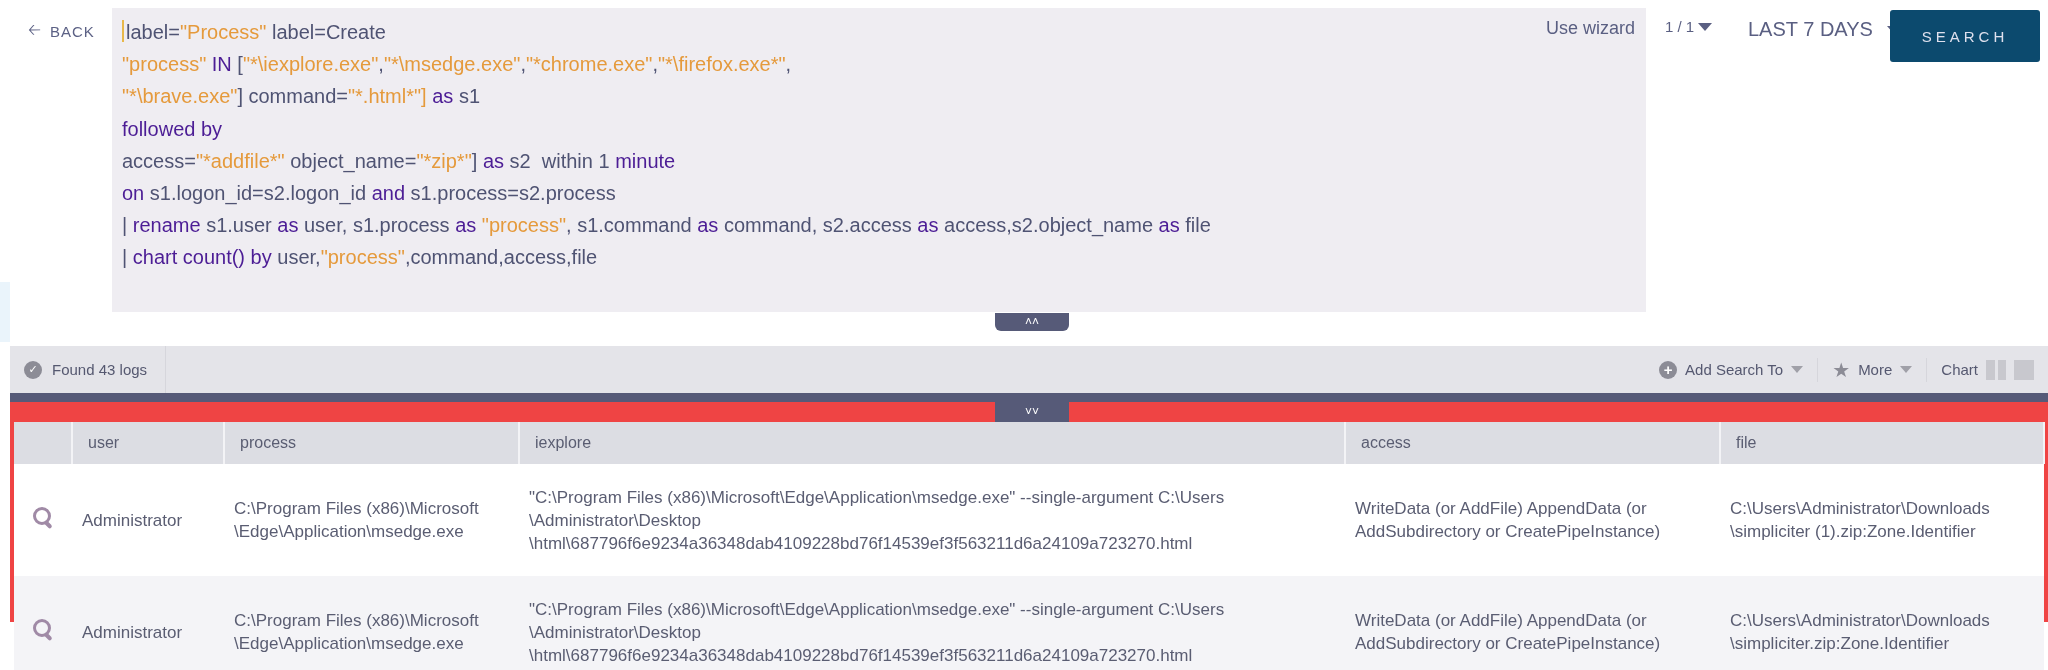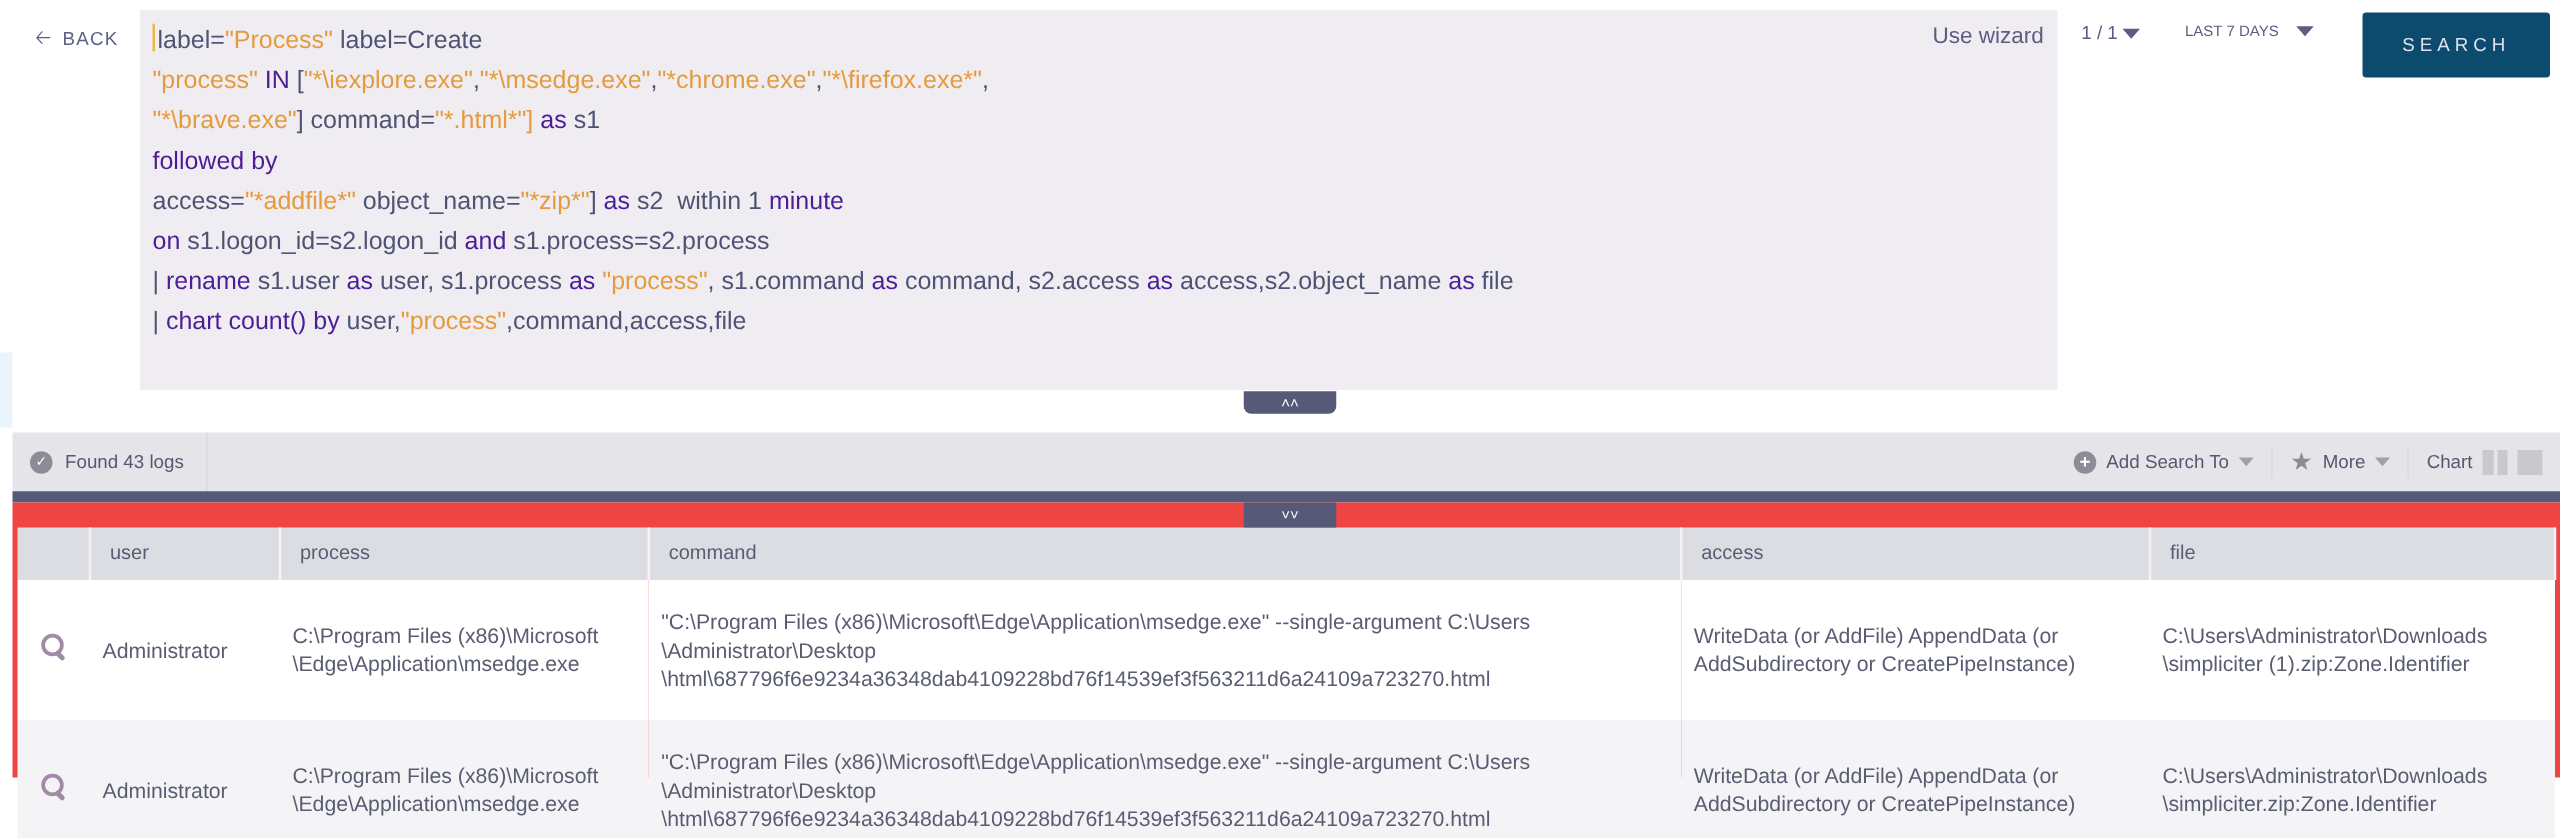--- a/index.html
+++ b/index.html
@@ -8,21 +8,21 @@
   .back { position: absolute; left: 28px; top: 18px; font-size: 15px; letter-spacing: 1px; color: #5c6185; display: flex; align-items: center; gap: 8px; cursor: pointer; }
   .back .arrow { font-size: 16px; }
   .query-box { position: absolute; left: 112px; top: 8px; width: 1534px; height: 304px; background: #efedf2; padding: 8px 10px; font-size: 20px; line-height: 32.2px; color: #4f5373; }
   .query-line { white-space: pre; }
   .q-cursor { display: inline-block; width: 2px; height: 22px; background: #e8b84a; vertical-align: -3px; margin-right: 2px; }
   .str { color: #e59a3c; }
   .kw { color: #4c1d95; }
   .use-wizard { position: absolute; left: 1546px; top: 18px; font-size: 18px; color: #5a5f82; cursor: pointer; }
   .paging { position: absolute; left: 1665px; top: 18px; font-size: 15px; color: #5a5f82; display: flex; align-items: center; gap: 4px; cursor: pointer; }
   .caret { display: inline-block; width: 0; height: 0; border-left: 7px solid transparent; border-right: 7px solid transparent; border-top: 8px solid #5a5f82; }
-  .timerange { position: absolute; left: 1748px; top: 18px; font-size: 12px; color: #5a5f82; display: flex; align-items: center; gap: 14px; cursor: pointer; }
+  .timerange { position: absolute; left: 1748px; top: 18px; font-size: 20px; color: #5a5f82; display: flex; align-items: center; gap: 14px; cursor: pointer; }
   .search-btn { position: absolute; left: 1890px; top: 10px; width: 150px; height: 52px; background: #0c4a6e; color: #dfe1ee; font-size: 15px; letter-spacing: 4px; border-radius: 3px; display: flex; align-items: center; justify-content: center; cursor: pointer; }
   .collapse-up { position: absolute; left: 995px; top: 313px; width: 74px; height: 18px; background: #565a78; border-radius: 0 0 6px 6px; color: #ffffff; font-size: 12px; text-align: center; line-height: 18px; cursor: pointer; }
   .status-bar { position: absolute; left: 10px; top: 346px; width: 2038px; height: 47px; background: #e4e4e9; display: flex; align-items: center; }
   .found { display: flex; align-items: center; gap: 10px; padding-left: 14px; font-size: 15px; color: #555870; height: 100%; border-right: 1px solid #d6d6dc; padding-right: 18px; }
   .check-icon { width: 18px; height: 18px; border-radius: 50%; background: #8c8c96; color: #fff; font-size: 11px; display: flex; align-items: center; justify-content: center; }
   .right-tools { position: absolute; right: 0; top: 0; height: 100%; display: flex; align-items: center; font-size: 15px; color: #555870; }
   .tool { display: flex; align-items: center; gap: 8px; padding: 0 14px; cursor: pointer; height: 24px; border-right: 1px solid #d6d6dc; }
   .tool:last-child { border-right: none; }
   .plus-icon { width: 18px; height: 18px; border-radius: 50%; background: #8c8c96; color: #fff; font-size: 15px; font-weight: bold; display: flex; align-items: center; justify-content: center; line-height: 1; }
   .star-icon { color: #8c8c96; font-size: 20px; }
@@ -120,21 +120,21 @@
       <col style="width:295px">
       <col style="width:826px">
       <col style="width:375px">
       <col style="width:324px">
     </colgroup>
     <thead>
       <tr>
         <th></th>
         <th>user</th>
         <th>process</th>
-        <th>command</th>
+        <th>iexplore</th>
         <th>access</th>
         <th>file</th>
       </tr>
     </thead>
     <tbody>
       <tr class="row1">
         <td class="mag"><span class="mag-icon"></span></td>
         <td>Administrator</td>
         <td class="cell-lines">
           <span>C:\Program Files (x86)\Microsoft</span>

